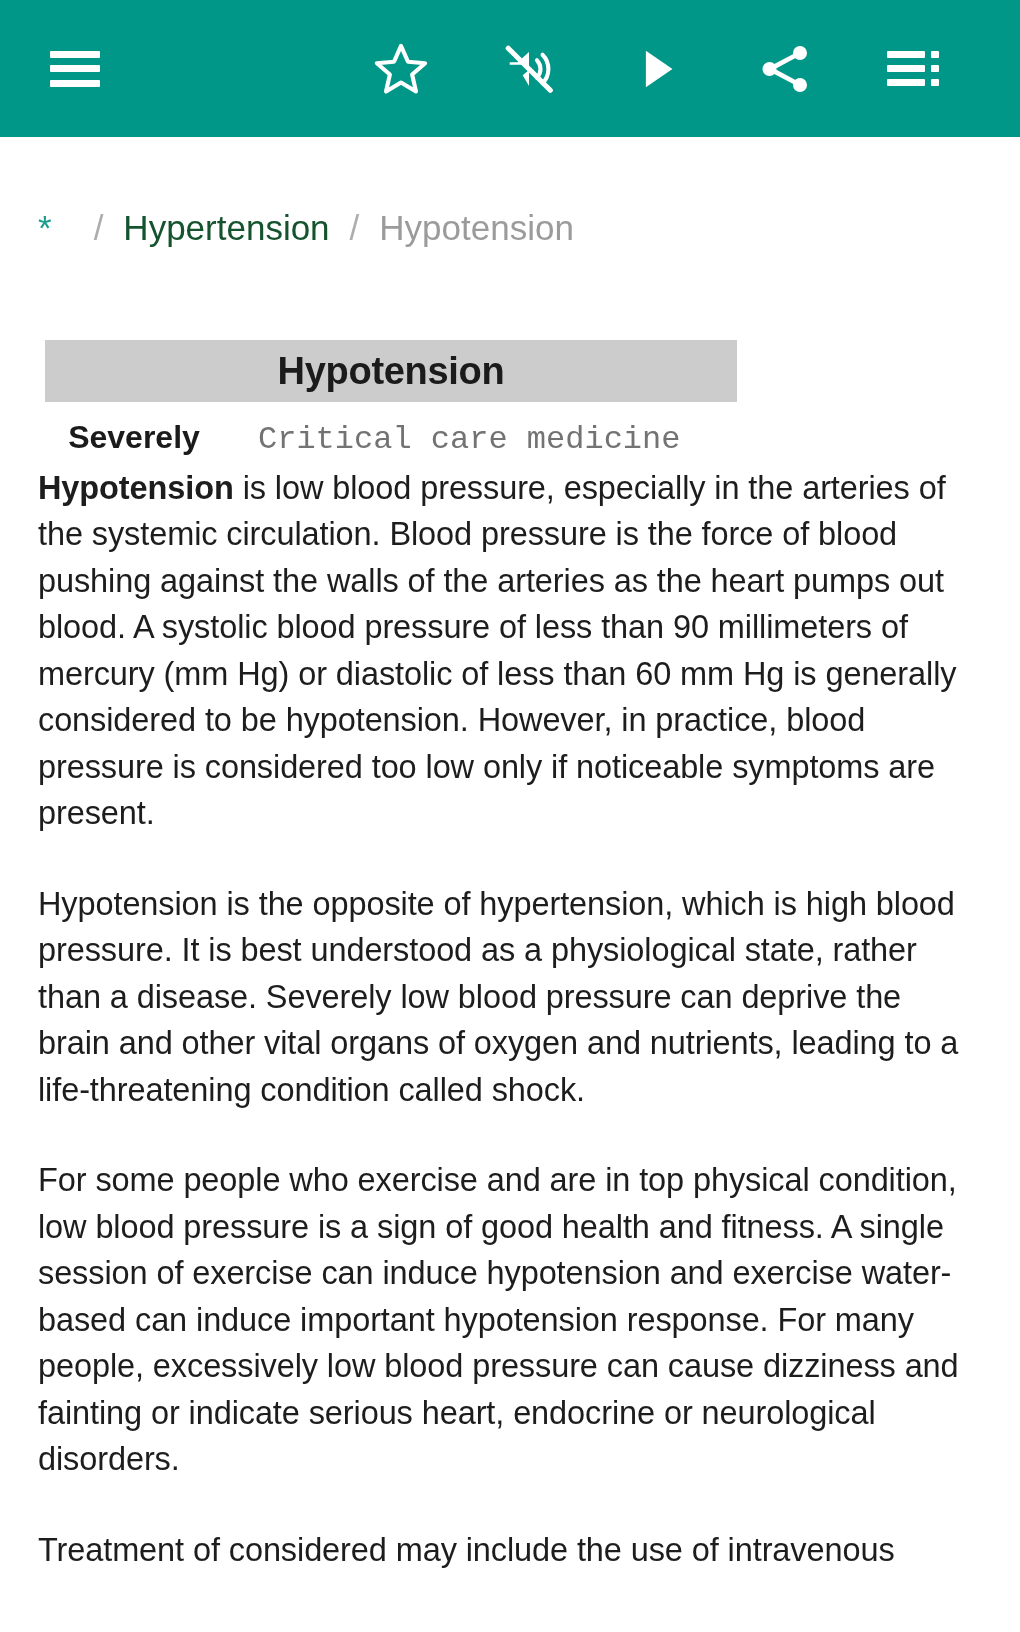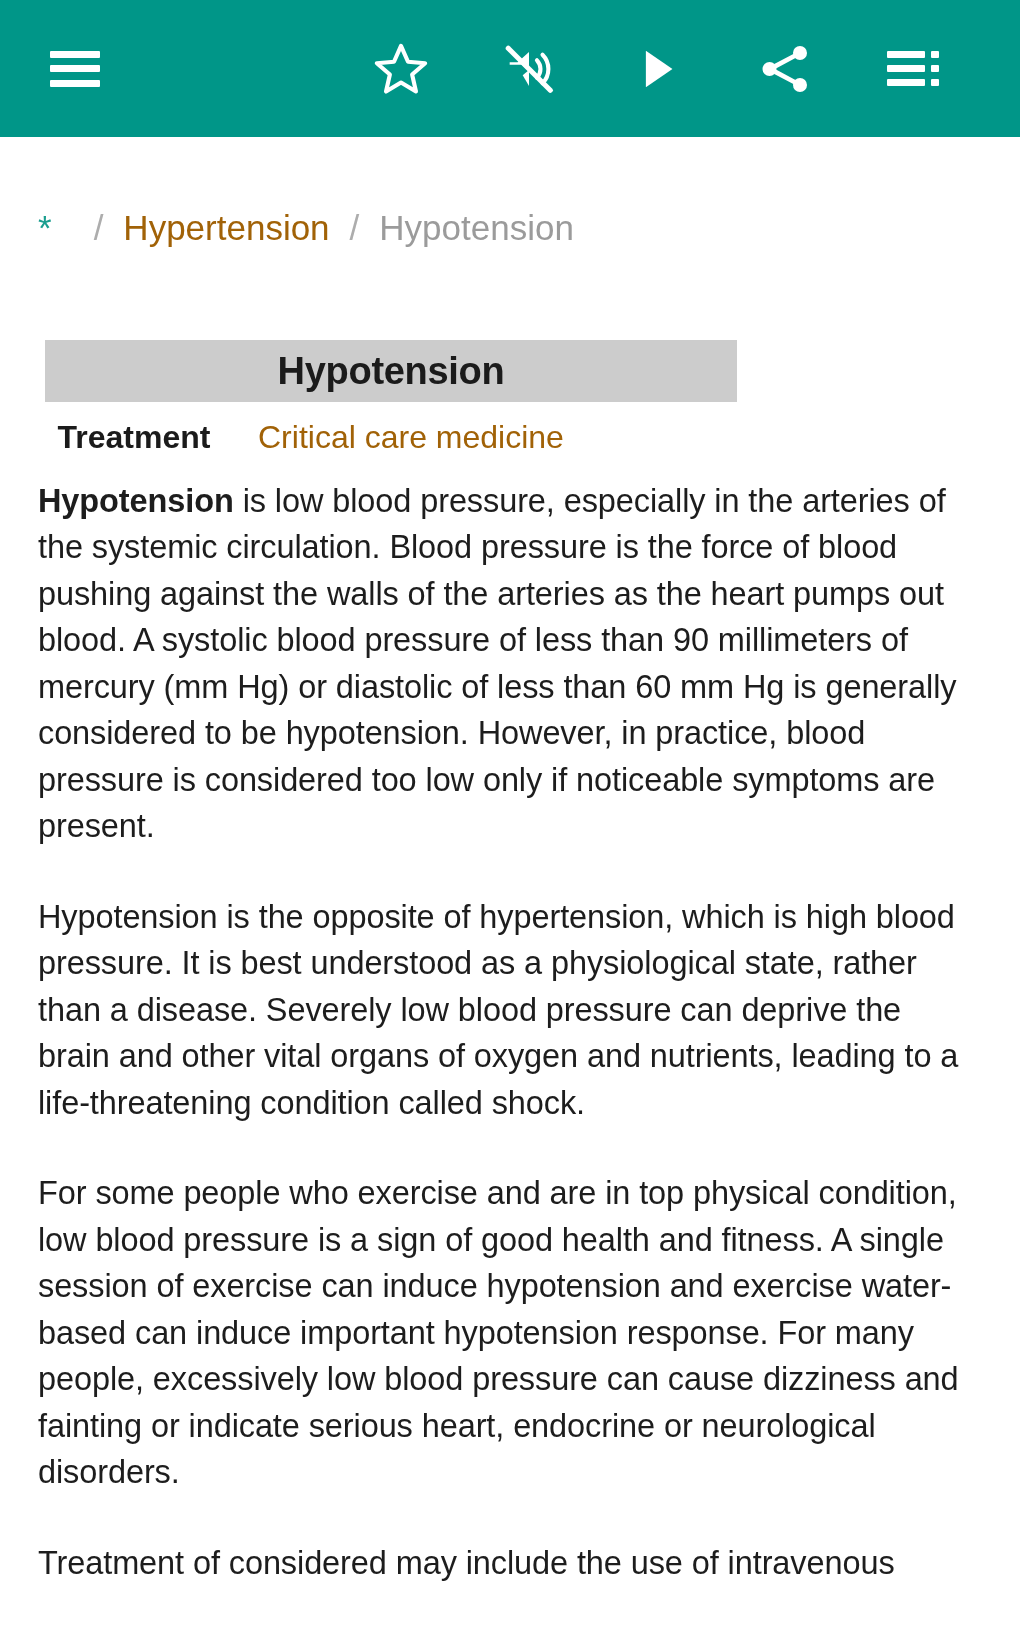--- a/index.html
+++ b/index.html
@@ -107,21 +107,21 @@
     font-size: 35px;
     padding-right: 22px;
     letter-spacing: 0;
   }
   .bc-sep {
     color: #adadad;
     padding: 0 20px;
     font-weight: 300;
   }
   .bc-link {
-    color: #a16207;
+    color: #14532d;
     text-decoration: none;
   }
   .bc-current {
     color: #9b9b9b;
   }
 
   
   .infobox {
     margin-top: 92px;
     width: 692px;
@@ -145,27 +145,28 @@
   .infobox-label {
     font-weight: bold;
     font-size: 32px;
     color: #1b1b1b;
     width: 178px;
     text-align: center;
     flex: 0 0 178px;
   }
   .infobox-value {
     font-size: 32px;
-    color: #a16207;
+    color: #737373;
     padding-left: 35px;
+    font-family: Liberation Mono, monospace;
   }
 
   
   .article {
-    margin-top: 22px;
+    margin-top: 7px;
     padding-right: 4px;
   }
   .para {
     font-size: 32.5px;
     line-height: 46.5px;
     color: #1d1d1d;
     margin-bottom: 44px;
     text-align: left;
     letter-spacing: -0.1px;
   }
@@ -240,21 +241,21 @@
     <span class="bc-home">*</span>
     <span class="bc-sep">/</span>
     <span class="bc-link">Hypertension</span>
     <span class="bc-sep">/</span>
     <span class="bc-current">Hypotension</span>
   </div>
 
   <div class="infobox">
     <div class="infobox-title">Hypotension</div>
     <div class="infobox-row">
-      <div class="infobox-label">Treatment</div>
+      <div class="infobox-label">Severely</div>
       <div class="infobox-value">Critical care medicine</div>
     </div>
   </div>
 
   <div class="article">
 
     <p class="para">
       <b>Hypotension</b><span> is low blood pressure, especially in the arteries of the systemic circulation. Blood pressure is the force of blood pushing against the walls of the arteries as the heart pumps out blood. A systolic blood pressure of less than 90 millimeters of mercury (mm Hg) or diastolic of less than 60 mm Hg is generally considered to be hypotension. However, in practice, blood pressure is considered too low only if noticeable symptoms are present.</span>
     </p>
 

